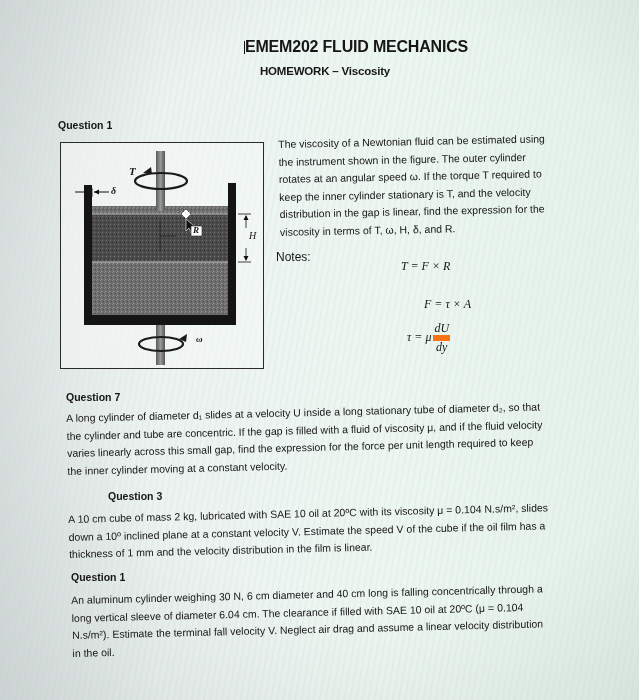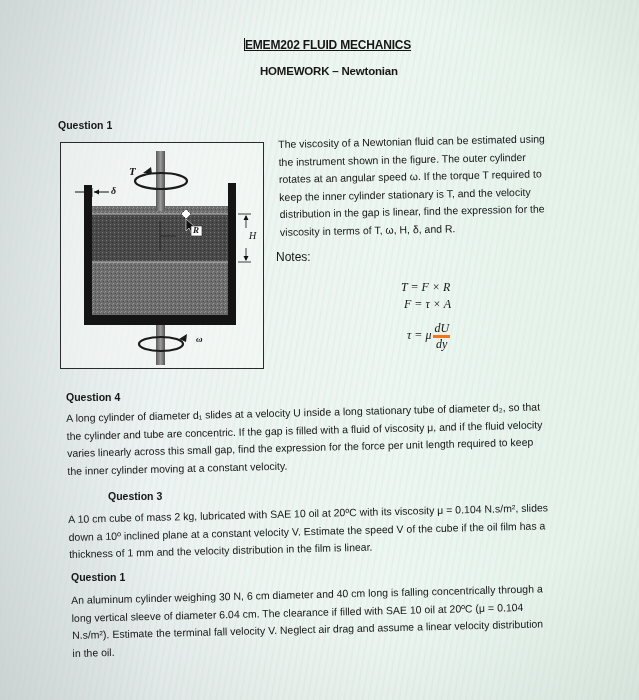--- a/index.html
+++ b/index.html
@@ -20,24 +20,23 @@
     .vignette {
       position: absolute;
       inset: 0;
       pointer-events: none;
       background: radial-gradient(ellipse at 60% 45%, rgba(255,255,255,0) 55%, rgba(120,130,130,0.18) 100%);
     }
     .title {
       position: absolute;
       left: 244px;
       top: 38px;
-      font-size: 12px;
+      font-size: 16px;
       font-weight: bold;
       letter-spacing: -0.2px;
-      text-decoration: underline;
     }
     .title .caret {
       display: inline-block;
       width: 1px;
       height: 13px;
       background: #111;
       vertical-align: -2px;
       margin-right: 0px;
     }
     .subtitle {
@@ -87,33 +86,33 @@
       font-family: "Liberation Serif", "DejaVu Serif", serif;
       font-style: italic;
       font-size: 12px;
     }
     .frac {
       display: inline-block;
       vertical-align: middle;
       text-align: center;
       margin-left: 2px;
     }
-    .frac .num { display: block; border-bottom: 3px solid #f97316; padding: 0 1px; line-height: 13px; }
+    .frac .num { display: block; border-bottom: 6px solid #f97316; padding: 0 1px; line-height: 13px; }
     .frac .den { display: block; line-height: 13px; }
     .tilted { transform: rotate(-1.4deg); transform-origin: left top; }
   </style>
 </head>
 <body>
 
 <div class="vignette"></div>
 
 <div class="title">
   <span class="caret"></span><span>EMEM202 FLUID MECHANICS</span>
 </div>
-<div class="subtitle">HOMEWORK – Newtonian</div>
+<div class="subtitle">HOMEWORK – Viscosity</div>
 
 <div class="q-heading" style="left:58px; top:119px;">Question 1</div>
 
 <div class="figure-box">
   <svg width="202" height="225" viewBox="0 0 202 225">
     <defs>
       <pattern id="grain" width="4" height="4" patternUnits="userSpaceOnUse">
         <rect width="4" height="4" fill="#6d6d6d"></rect>
         <rect x="0" y="0" width="1" height="1" fill="#9a9a9a"></rect>
         <rect x="2" y="2" width="1" height="1" fill="#4a4a4a"></rect>
@@ -183,27 +182,27 @@
   <span class="line">The viscosity of a Newtonian fluid can be estimated using</span>
   <span class="line">the instrument shown in the figure.  The outer cylinder</span>
   <span class="line">rotates at an angular speed ω.  If the torque T required to</span>
   <span class="line">keep the inner cylinder stationary is T, and the velocity</span>
   <span class="line">distribution in the gap is linear, find the expression for the</span>
   <span class="line">viscosity in terms of T, ω, H, δ, and R.</span>
 </div>
 
 <div class="notes-label">Notes:</div>
 
-<div class="eq" style="left:401px; top:280px;">T = F × R</div>
-<div class="eq" style="left:404px; top:297px;">F = τ × A</div>
+<div class="eq" style="left:401px; top:259px;">T = F × R</div>
+<div class="eq" style="left:424px; top:297px;">F = τ × A</div>
 <div class="eq" style="left:407px; top:322px;">
   <span>τ = μ</span><span class="frac"><span class="num">dU</span><span class="den">dy</span></span>
 </div>
 
-<div class="q-heading" style="left:66px; top:391px;">Question 4</div>
+<div class="q-heading" style="left:66px; top:391px;">Question 7</div>
 <div class="para tilted" style="left:66px; top:410px;">
   <span class="line">A long cylinder of diameter d₁ slides at a velocity U inside a long stationary tube of diameter d₂, so that</span>
   <span class="line">the cylinder and tube are concentric.  If the gap is filled with a fluid of viscosity μ, and if the fluid velocity</span>
   <span class="line">varies linearly across this small gap, find the expression for the force per unit length required to keep</span>
   <span class="line">the inner cylinder moving at a constant velocity.</span>
 </div>
 
 <div class="q-heading" style="left:68px; top:490px;margin-left:40px;">Question 3</div>
 <div class="para tilted" style="left:68px; top:511px;">
   <span class="line">A 10 cm cube of mass 2 kg, lubricated with SAE 10 oil at 20ºC with its viscosity μ = 0.104 N.s/m², slides</span>

